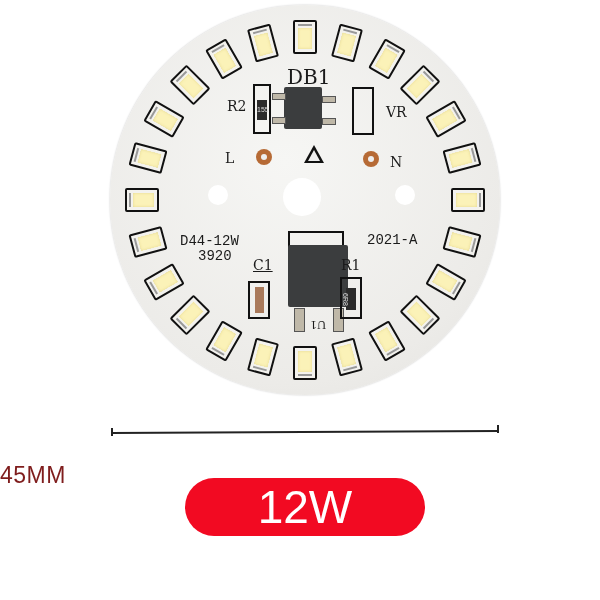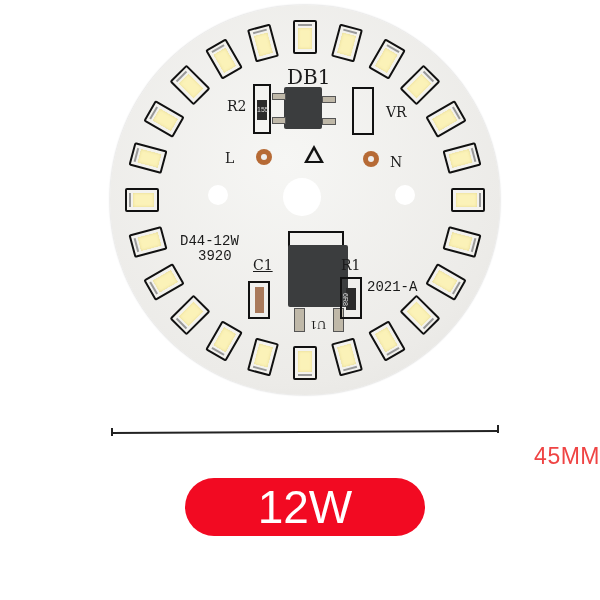--- a/index.html
+++ b/index.html
@@ -19,21 +19,21 @@
   .outline { position:absolute; border:2px solid #111; box-sizing:border-box; }
   .hole { position:absolute; background:#fff; border-radius:50%; }
   .via { position:absolute; width:16px; height:16px; border-radius:50%; background:#b66a35; }
   .via::after { content:""; position:absolute; left:5px; top:5px; width:6px; height:6px; border-radius:50%; background:#eee; }
   .resistor { position:absolute; background:#2b2b2b; color:#ddd; font-size:7px; text-align:center; }
   .cap { position:absolute; background:#a9795a; }
   .warn { position:absolute; width:0; height:0; border-left:10px solid transparent; border-right:10px solid transparent; border-bottom:18px solid #111; }
   .warn::after { content:""; position:absolute; left:-6px; top:5px; border-left:6px solid transparent; border-right:6px solid transparent; border-bottom:11px solid #eee; }
   .dim-line { position:absolute; left:111px; top:431px; width:387px; height:1.5px; background:#222; transform:rotate(-0.3deg); }
   .dim-tick { position:absolute; width:1.5px; height:8px; background:#222; }
-  .dim-label { position:absolute; left:0; right:0; top:443px; text-align:right; font-size:23px; color:#ef4444; letter-spacing:0.5px; }
+  .dim-label { position:absolute; left:0; right:0; top:462px; text-align:left; font-size:23px; color:#7f1d1d; letter-spacing:0.5px; }
   .badge { position:absolute; left:185px; top:478px; width:240px; height:58px; border-radius:29px; background:#f20a22;
     color:#fff; font-size:46px; text-align:center; line-height:58px; }
 </style>
 </head>
 <body>
 
 <div class="board" id="board">
 
   <div class="hole" style="left:173px;top:173px;width:38px;height:38px;"></div>
   <div class="hole" style="left:98px;top:180px;width:20px;height:20px;"></div>
@@ -54,21 +54,21 @@
   <div class="outline" style="left:242px;top:82px;width:22px;height:48px;"></div>
 
   <div class="silk" style="left:115px;top:146px;">L</div>
   <div class="via" style="left:146px;top:144px;"></div>
   <div class="warn" style="left:194px;top:140px;"></div>
   <div class="via" style="left:253px;top:146px;"></div>
   <div class="silk" style="left:280px;top:150px;">N</div>
 
   <div class="silk mono" style="left:70px;top:229px;">D44-12W</div>
   <div class="silk mono" style="left:88px;top:244px;">3920</div>
-  <div class="silk mono" style="left:257px;top:228px;margin-top:47px;">2021-A</div>
+  <div class="silk mono" style="left:257px;top:228px;">2021-A</div>
 
   <div class="outline" style="left:178px;top:226px;width:56px;height:30px;border-bottom:none;"></div>
   <div class="ic" style="left:178px;top:240px;width:60px;height:62px;"></div>
   <div class="pad" style="left:184px;top:303px;width:9px;height:22px;"></div>
   <div class="pad" style="left:223px;top:303px;width:9px;height:22px;"></div>
   <div class="silk" style="left:200px;top:314px;font-size:11px;transform:rotate(180deg);">U1</div>
 
   <div class="silk" style="left:143px;top:253px;text-decoration:underline;">C1</div>
   <div class="outline" style="left:138px;top:276px;width:22px;height:38px;"></div>
   <div class="cap" style="left:145px;top:282px;width:9px;height:26px;"></div>

